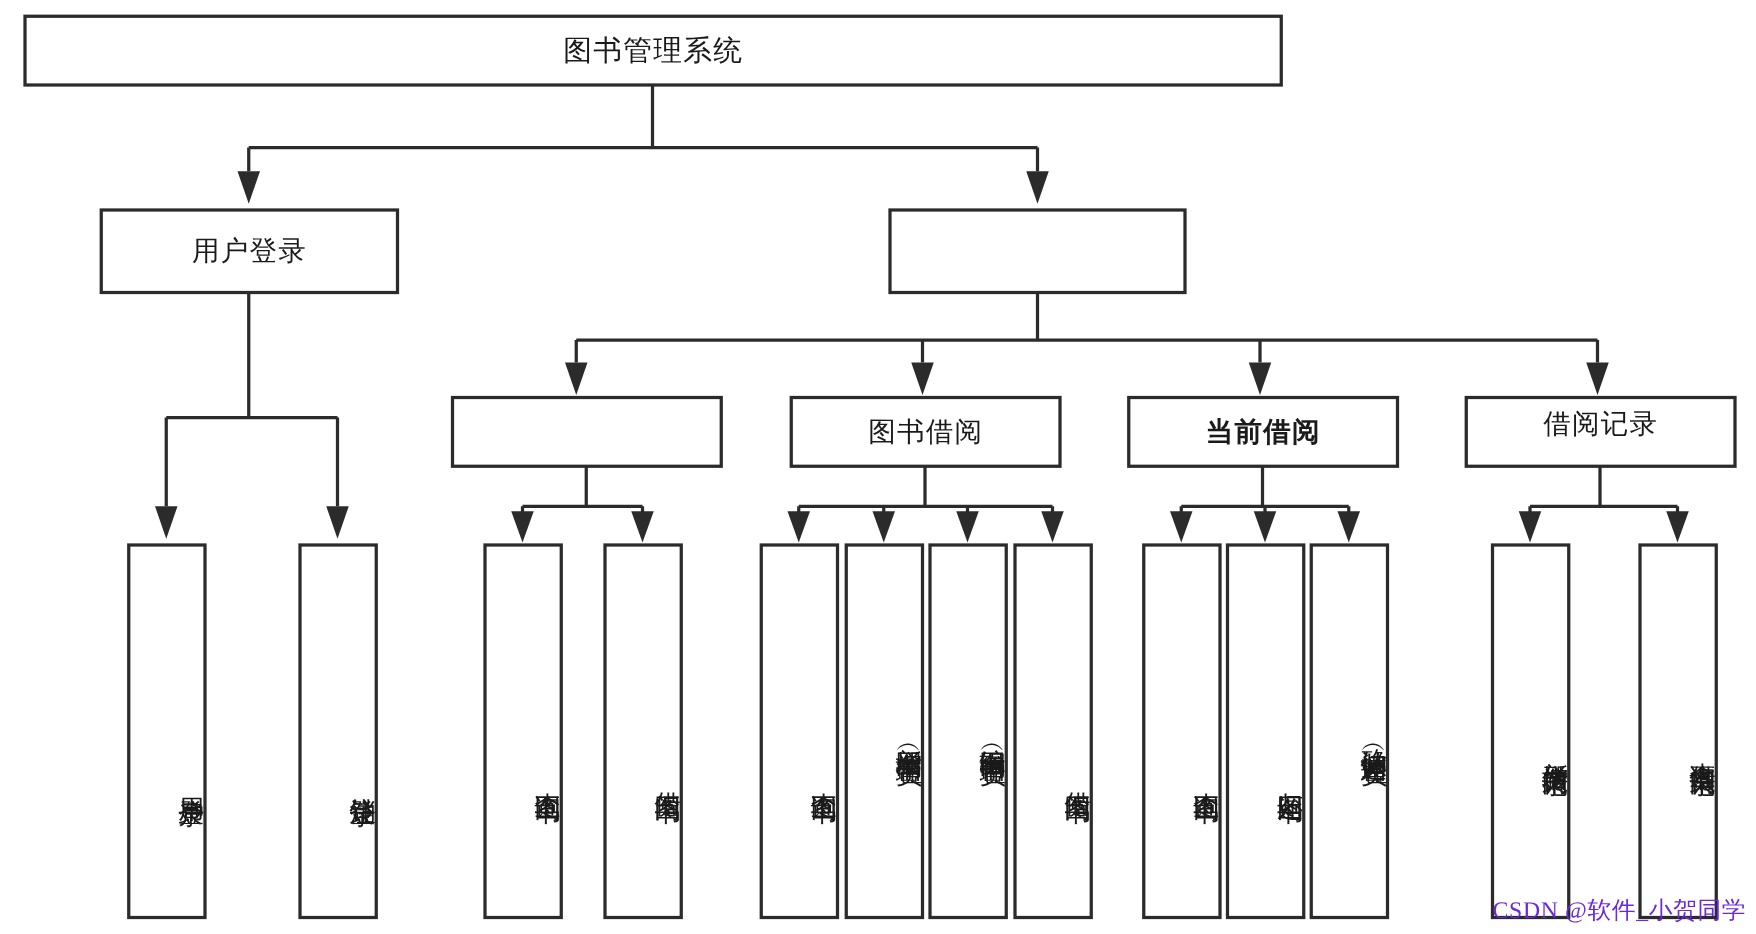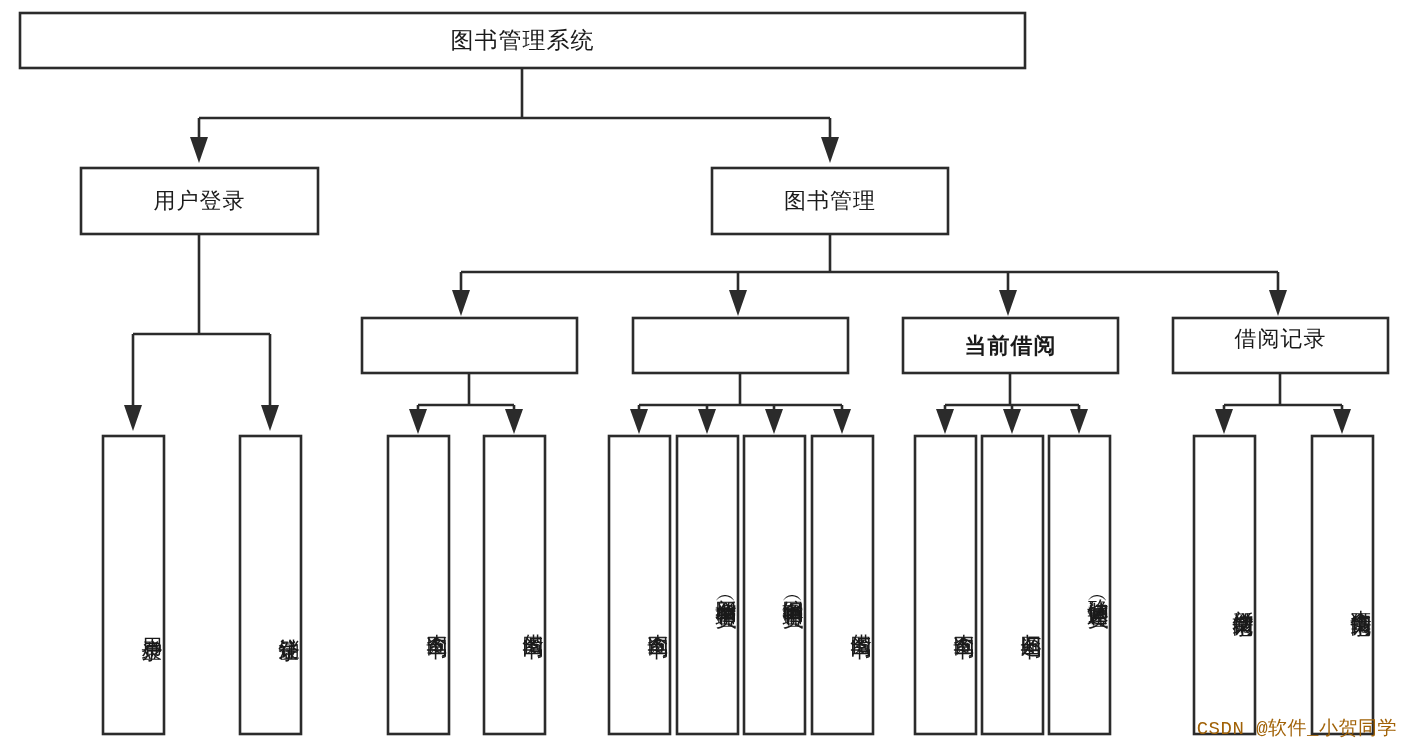--- a/index.html
+++ b/index.html
@@ -68,23 +68,23 @@
     white-space: nowrap;
     pointer-events: none;
   }
   .title-label {
     font-size: 23px;
   }
   .watermark {
     position: absolute;
     right: 8px;
     bottom: 6px;
-    font-family: Liberation Mono, monospace;
+    font-family: Liberation Serif, serif;
     font-size: 19px;
-    color: #a16207;
+    color: #6d28d9;
     letter-spacing: 0.5px;
     white-space: nowrap;
     pointer-events: none;
   }
 </style>
 </head>
 <body>
 
 <div id="diagram-root">
 
@@ -188,22 +188,22 @@
     <rect class="node-box" x="982" y="436" width="61" height="298"></rect>
     <rect class="node-box" x="1049" y="436" width="61" height="298"></rect>
 
     <rect class="node-box" x="1194" y="436" width="61" height="298"></rect>
     <rect class="node-box" x="1312" y="436" width="61" height="298"></rect>
   </svg>
 
   <div class="hlabel-wrap title-label" style="left:20px; top:13px; width:1005px; height:55px;">图书管理系统</div>
 
   <div class="hlabel-wrap" style="left:81px; top:168px; width:237px; height:66px;">用户登录</div>
-  <div class="hlabel-wrap" style="left:712px; top:168px; width:236px; height:66px;">图书管理</div>
-
+
+  <div class="hlabel-wrap" style="left:633px; top:318px; width:215px; height:55px;">图书借阅</div>
   <div class="hlabel-wrap" style="left:903px; top:318px; width:215px; height:55px;font-weight:bold;">当前借阅</div>
   <div class="hlabel-wrap" style="left:1173px; top:318px; width:215px; height:41px;">借阅记录</div>
 
   <div class="vlabel-wrap" style="left:103px; top:514px; width:61px; height:220px;">用户登录</div>
   <div class="vlabel-wrap" style="left:240px; top:514px; width:61px; height:220px;">注销登录</div>
 
   <div class="vlabel-wrap" style="left:388px; top:506px; width:61px; height:228px;">查询图书</div>
   <div class="vlabel-wrap" style="left:484px; top:506px; width:61px; height:228px;">借阅图书</div>
 
   <div class="vlabel-wrap" style="left:609px; top:506px; width:61px; height:228px;">查询图书</div>

